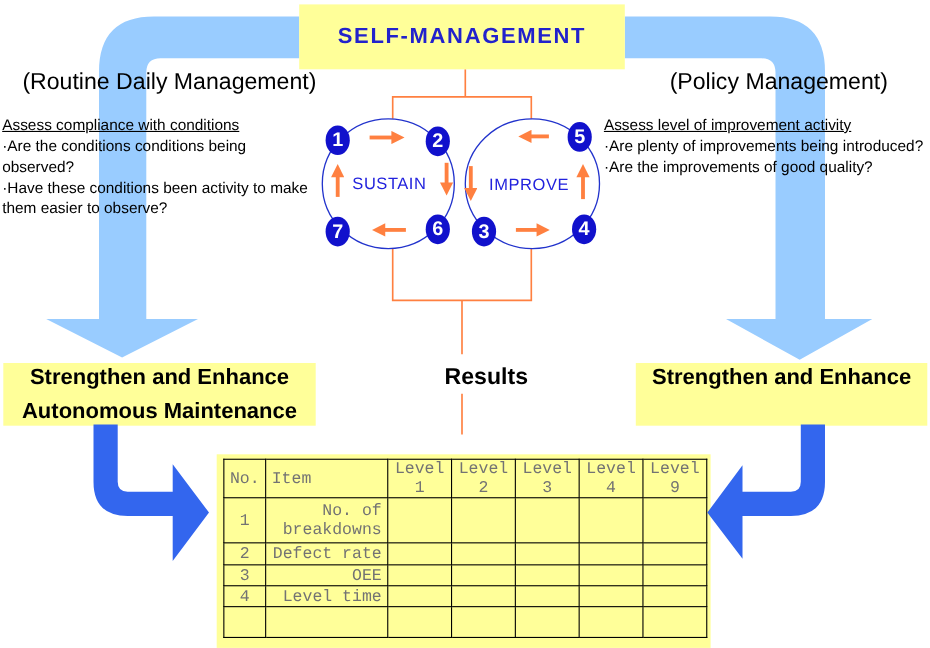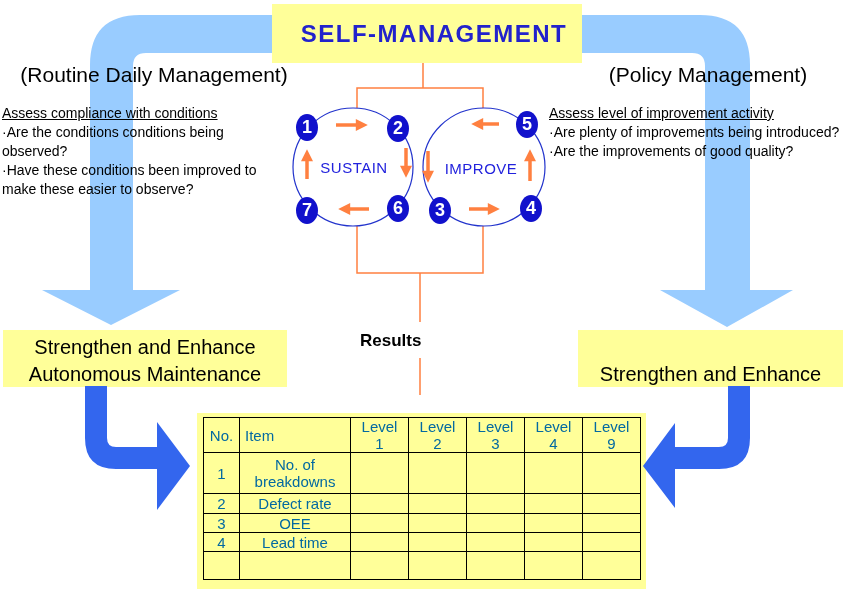--- a/index.html
+++ b/index.html
@@ -5,52 +5,52 @@
   html,body{margin:0;padding:0;background:#fff;}
   #canvas{position:relative;width:845px;height:589px;background:#fff;overflow:hidden;
           font-family:"Liberation Sans",sans-serif;color:#000;}
   svg{position:absolute;left:0;top:0;}
   #svg-back{z-index:1;}
   #svg-front{z-index:3;}
   .layer{position:absolute;z-index:2;}
 
   #title-box{left:272px;top:4px;width:296px;height:59px;background:#FFFF99;
              display:flex;align-items:center;justify-content:center;
-             color:#2222CC;font-size:24px;font-weight:bold;letter-spacing:1.5px;padding-left:14px;}
+             color:#2222CC;font-size:20px;font-weight:bold;letter-spacing:1.5px;}
   .heading{font-size:21px;text-align:center;padding-left:12px;}
   #left-heading{left:0;top:63px;width:284px;}
   #right-heading{left:548px;top:63px;width:296px;}
 
   .para{font-size:14px;line-height:19px;}
   #left-para{left:2px;top:104px;width:282px;}
   #right-para{left:549px;top:104px;width:296px;}
   .assess{text-decoration:underline;}
 
   .cycle-label{position:absolute;z-index:2;font-weight:normal;font-size:15px;color:#2222DD;
                text-align:center;letter-spacing:.5px;}
   #sustain-label{left:311px;top:159px;width:86px;}
   #improve-label{left:440px;top:160px;width:82px;}
   .node{position:absolute;z-index:2;width:22px;height:27px;border-radius:50%;
         background:#1111CC;color:#fff;font-weight:bold;font-size:18px;
         display:flex;align-items:center;justify-content:center;}
 
   .ybox{background:#FFFF99;display:flex;flex-direction:column;align-items:center;
-        justify-content:flex-end;font-size:20px;line-height:1.32;text-align:center;}
+        justify-content:space-between;font-size:20px;line-height:1.32;text-align:center;font-weight:bold;}
   #left-box{left:3px;top:330px;width:284px;height:57px;}
   #right-box{left:578px;top:330px;width:265px;height:57px;}
 
-  #results{left:360px;top:331px;width:120px;text-align:left;font-weight:bold;font-size:17px;}
+  #results{left:360px;top:331px;width:120px;text-align:right;font-weight:bold;font-size:21px;}
 
   #table-panel{left:197px;top:413px;width:449px;height:176px;background:#FFFF99;}
   #results-table{position:absolute;left:6px;top:4px;border-collapse:collapse;
-                 font-family:Liberation Sans, sans-serif;font-size:15px;color:#0369a1;padding-left:17px;}
+                 font-family:Liberation Mono, monospace;font-size:15px;color:#737373;padding-left:17px;}
   #results-table td,#results-table th{border:1px solid #000;padding:0 5px;
                  font-weight:normal;vertical-align:middle;background:#FFFF99;}
   .c-no{width:25px;text-align:center;}
-  .c-item{width:100px;text-align:center;}
+  .c-item{width:100px;text-align:right;}
   .c-lvl{width:47px;text-align:center;}
   tr.hrow{height:20px;} tr.r0{height:41px;} tr.r1{height:20px;}
   tr.r2{height:19px;} tr.r3{height:19px;} tr.r4{height:28px;}
 </style>
 </head>
 <body>
 
 <div id="canvas">
 
   <svg id="svg-back" width="845" height="589" viewBox="0 0 845 589">
@@ -81,21 +81,21 @@
   <div class="layer" id="title-box">
     <span>SELF-MANAGEMENT</span>
   </div>
 
   <div class="layer heading" id="left-heading">(Routine Daily Management)</div>
   <div class="layer heading" id="right-heading">(Policy Management)</div>
 
   <div class="layer para" id="left-para">
     <div class="assess">Assess compliance with conditions</div>
     <div>·Are the conditions conditions being observed?</div>
-    <div>·Have these conditions been improved to make these easier to observe?</div>
+    <div>·Have these conditions been activity to make them easier to observe?</div>
   </div>
   <div class="layer para" id="right-para">
     <div class="assess">Assess level of improvement activity</div>
     <div>·Are plenty of improvements being introduced?</div>
     <div>·Are the improvements of good quality?</div>
   </div>
 
   <div class="cycle-label" id="sustain-label">SUSTAIN</div>
   <div class="cycle-label" id="improve-label">IMPROVE</div>
 
@@ -153,21 +153,21 @@
           <td class="c-no">3</td>
           <td class="c-item">OEE</td>
           <td class="c-lvl"></td>
           <td class="c-lvl"></td>
           <td class="c-lvl"></td>
           <td class="c-lvl"></td>
           <td class="c-lvl"></td>
         </tr>
         <tr class="r3">
           <td class="c-no">4</td>
-          <td class="c-item">Lead time</td>
+          <td class="c-item">Level time</td>
           <td class="c-lvl"></td>
           <td class="c-lvl"></td>
           <td class="c-lvl"></td>
           <td class="c-lvl"></td>
           <td class="c-lvl"></td>
         </tr>
         <tr class="r4">
           <td class="c-no"></td>
           <td class="c-item"></td>
           <td class="c-lvl"></td>

